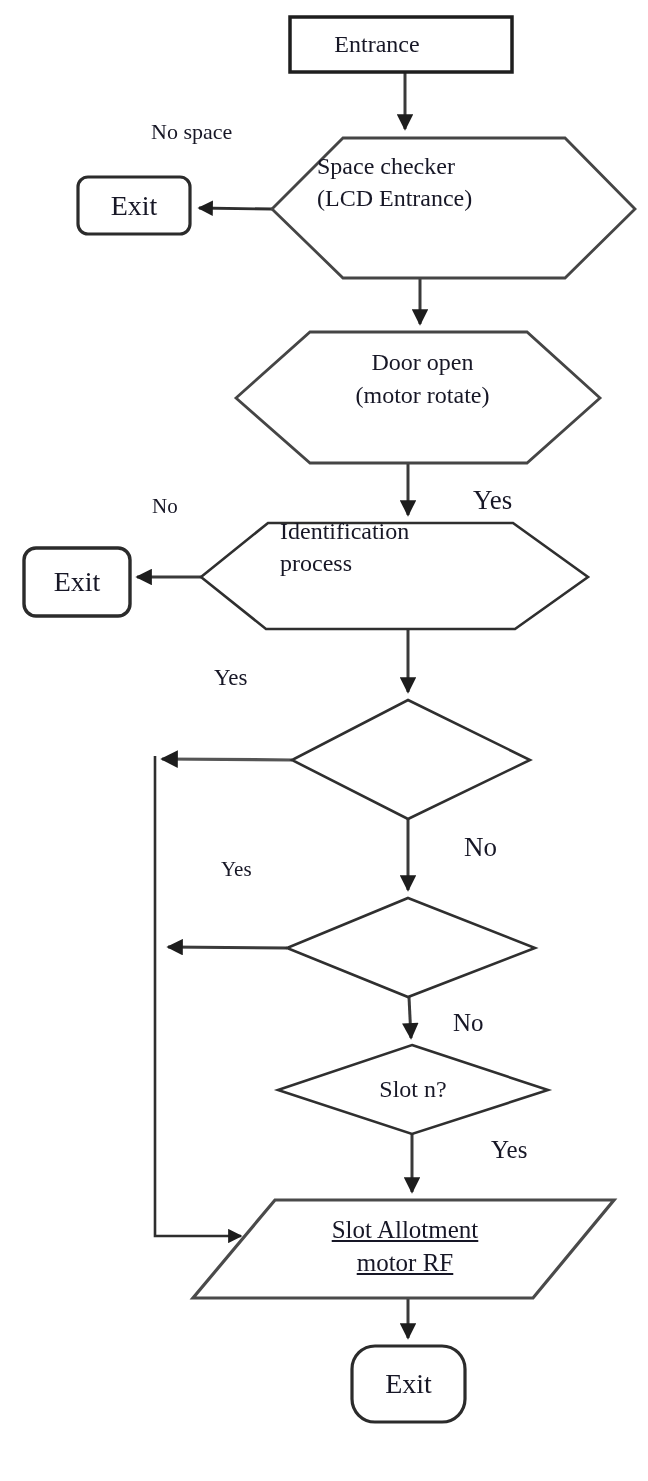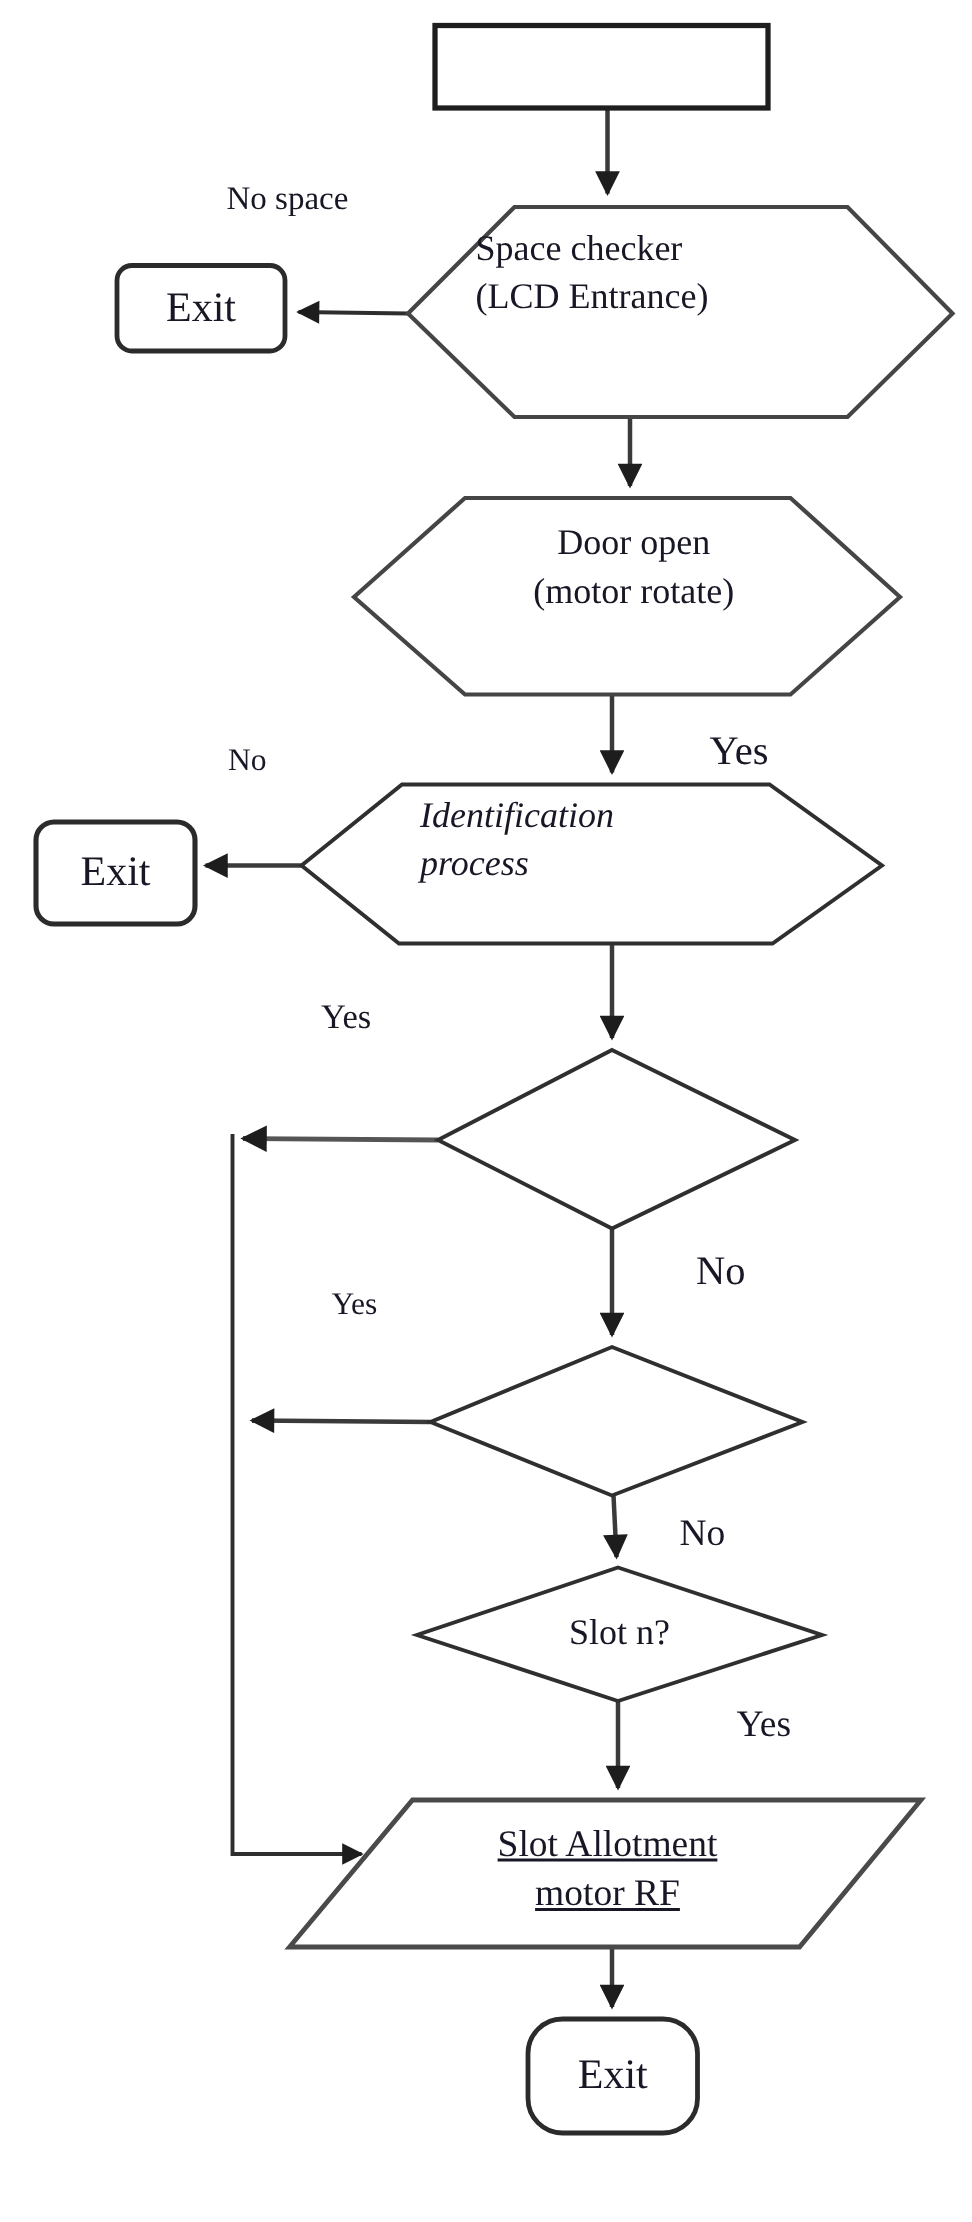--- a/index.html
+++ b/index.html
@@ -59,38 +59,39 @@
     <polygon points="236,398 310,332 527,332 600,398 527,463 310,463" fill="#ffffff" stroke="#454545" stroke-width="2.8"></polygon>
     <polygon points="201,577 268,523 513,523 588,577 515,629 266,629" fill="#ffffff" stroke="#2f2f2f" stroke-width="2.6"></polygon>
     <rect x="24" y="548" width="106" height="68" rx="12" fill="#ffffff" stroke="#2b2b2b" stroke-width="3.4"></rect>
     <polygon points="408,700 530,760 408,819 292,760" fill="#ffffff" stroke="#2f2f2f" stroke-width="2.6"></polygon>
     <polygon points="408,898 535,948 408,997 287,948" fill="#ffffff" stroke="#2f2f2f" stroke-width="2.6"></polygon>
     <polygon points="412,1045 548,1090 412,1134 278,1090" fill="#ffffff" stroke="#2f2f2f" stroke-width="2.6"></polygon>
     <polygon points="275,1200 614,1200 533,1298 193,1298" fill="#ffffff" stroke="#4a4a4a" stroke-width="3.2"></polygon>
     <rect x="352" y="1346" width="113" height="76" rx="23" fill="#ffffff" stroke="#2b2b2b" stroke-width="3.2"></rect>
   </svg>
 
+  <div class="node-text" style="left:290px;top:17px;width:222px;height:55px;font-size:24px;padding-right:48px;box-sizing:border-box;">Entrance</div>
 
   <div class="node-text left" style="left:317px;top:150px;width:250px;font-size:24px;line-height:32px;">
     <span>
       <span class="stack">Space checker</span>
       <span class="stack">(LCD Entrance)</span>
     </span>
   </div>
 
   <div class="node-text" style="left:78px;top:177px;width:112px;height:57px;font-size:28px;">Exit</div>
 
   <div class="node-text" style="left:300px;top:346px;width:245px;font-size:24px;line-height:33px;">
     <span>
       <span class="stack">Door open</span>
       <span class="stack">(motor rotate)</span>
     </span>
   </div>
 
-  <div class="node-text left" style="left:280px;top:528px;width:240px;font-size:24px;line-height:32px;font-style:italic;">
+  <div class="node-text left" style="left:280px;top:515px;width:240px;font-size:24px;line-height:32px;">
     <span>
       <span class="stack">Identification</span>
       <span class="stack">process</span>
     </span>
   </div>
 
   <div class="node-text" style="left:24px;top:548px;width:106px;height:68px;font-size:28px;">Exit</div>
 
 
 

